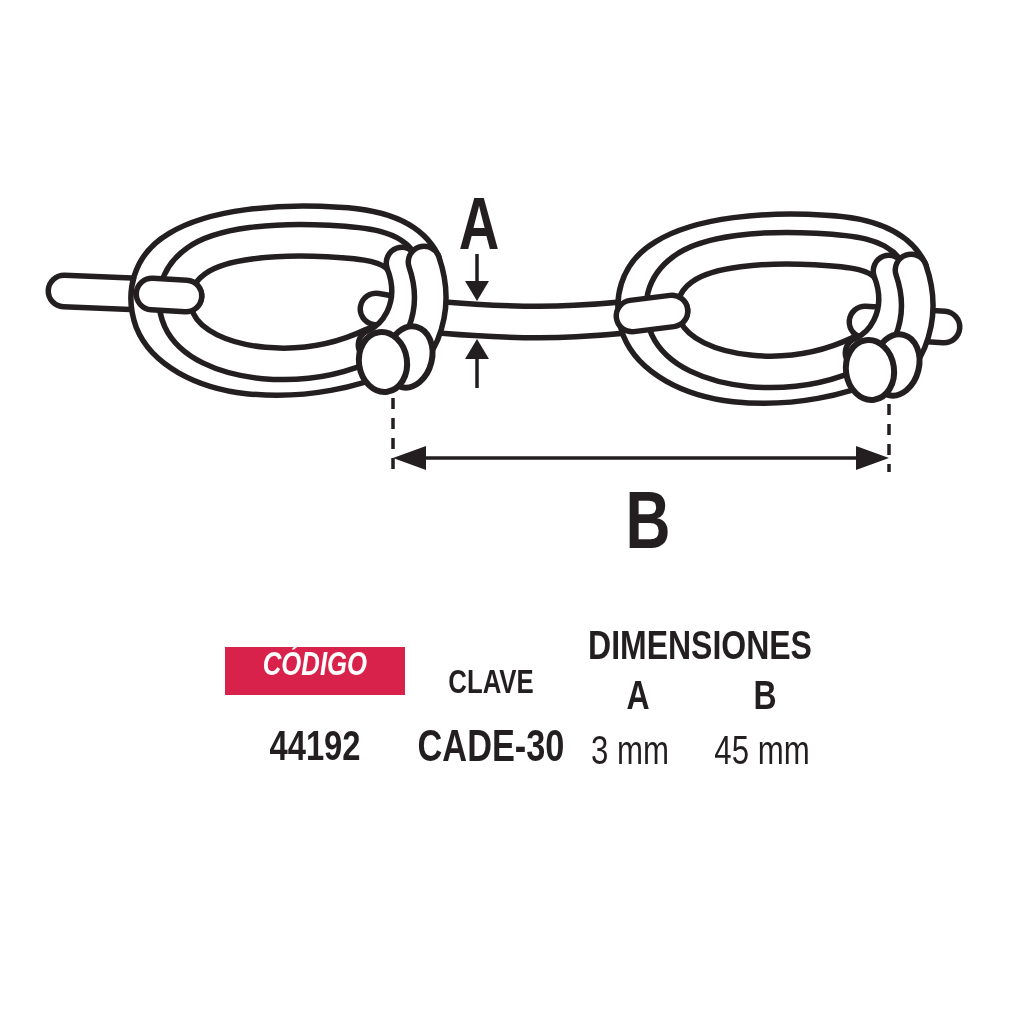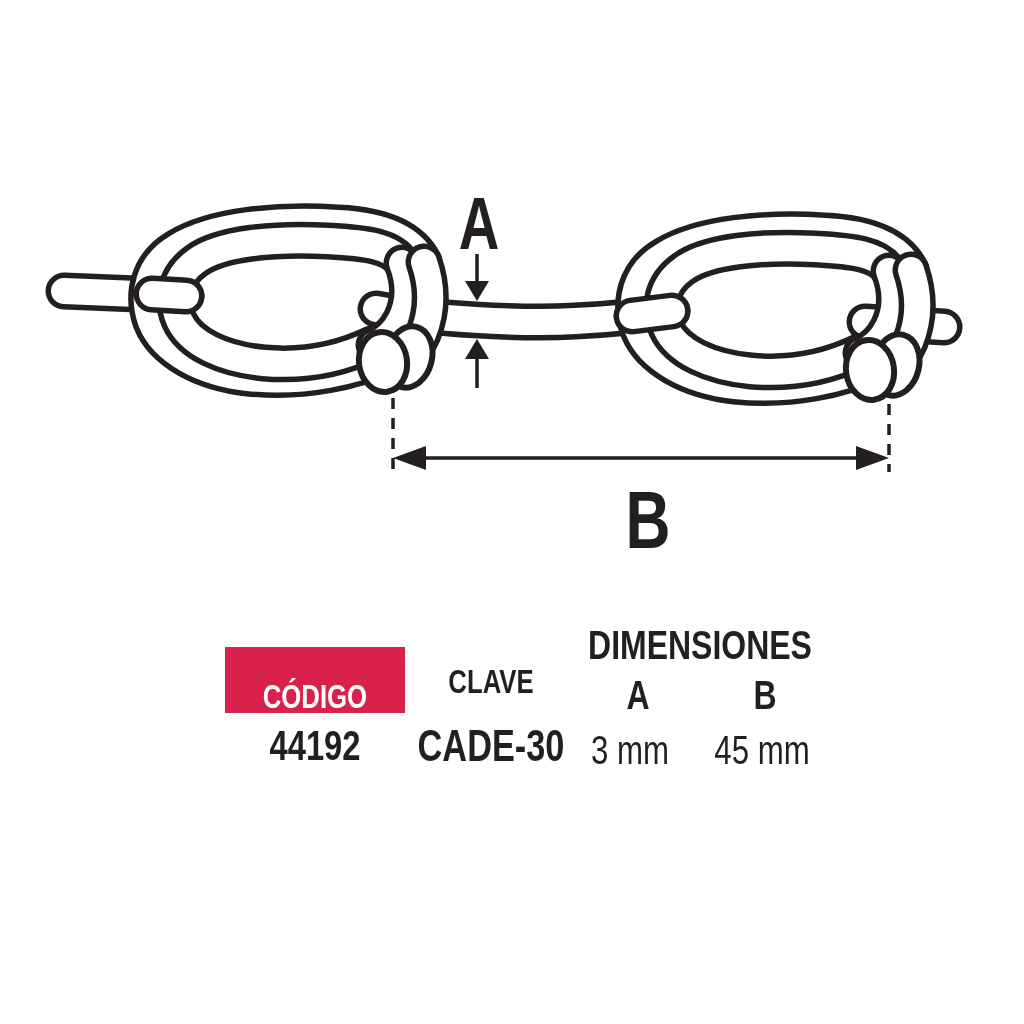--- a/index.html
+++ b/index.html
@@ -16,22 +16,22 @@
   .ah{fill:#231f20;stroke:none;}
   .ring{fill:#ffffff;stroke:#231f20;stroke-width:6;}
   .dimtext{fill:#231f20;font-family:"Liberation Sans",sans-serif;font-weight:bold;}
 
   .cell{
     position:absolute;display:flex;align-items:center;justify-content:center;
     line-height:1;white-space:nowrap;transform:scaleX(0.78);transform-origin:center;
   }
   .bold{font-weight:bold;}
   .codigo-box{
-    position:absolute;left:225px;top:647px;width:180px;height:66px;
-    background:#d8214b;display:flex;align-items:flex-end;justify-content:center;
+    position:absolute;left:225px;top:647px;width:180px;height:48px;
+    background:#d8214b;display:flex;align-items:flex-start;justify-content:center;font-style:italic;
   }
   .codigo-box .inner{
     color:#ffffff;font-weight:bold;font-size:33px;line-height:1;
     transform:scaleX(0.78);transform-origin:center;white-space:nowrap;
   }
 </style>
 </head>
 <body>
 
 <div class="stage">

